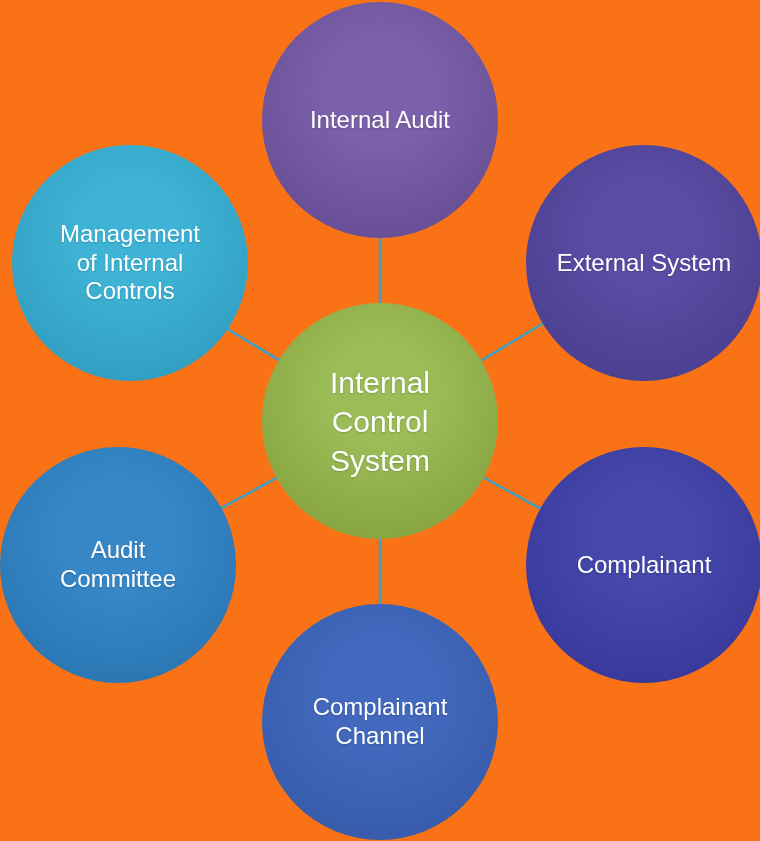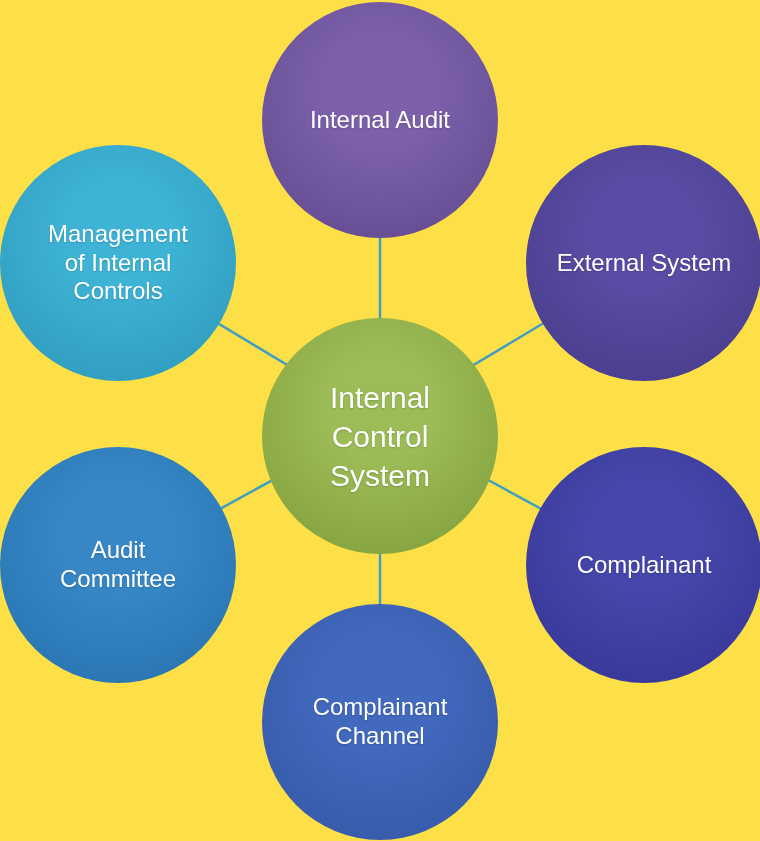--- a/index.html
+++ b/index.html
@@ -6,21 +6,21 @@
     margin: 0;
     padding: 0;
     background: #ffffff;
     font-family: "Liberation Sans", sans-serif;
   }
   .canvas {
     position: relative;
     width: 760px;
     height: 841px;
     overflow: hidden;
-    background: #fde047;
+    background: #f97316;
   }
   .connectors {
     position: absolute;
     left: 0;
     top: 0;
     width: 760px;
     height: 841px;
   }
   .node {
     position: absolute;
@@ -43,22 +43,22 @@
   .node.center-node .node-label {
     font-size: 30px;
     line-height: 1.3;
   }
   
   .pos-top          { left: 262px; top: 2px;   }
   .pos-top-right    { left: 526px; top: 145px; }
   .pos-bottom-right { left: 526px; top: 447px; }
   .pos-bottom       { left: 262px; top: 604px; }
   .pos-bottom-left  { left: 0px;   top: 447px; }
-  .pos-top-left     { left: 0px;   top: 145px; }
-  .pos-center       { left: 262px; top: 318px; }
+  .pos-top-left     { left: 12px;   top: 145px; }
+  .pos-center       { left: 262px; top: 303px; }
 </style>
 </head>
 <body>
 
 <div class="canvas">
 
   <svg class="connectors" viewBox="0 0 760 841" xmlns="http://www.w3.org/2000/svg">
     <line class="connector" x1="380" y1="421" x2="380" y2="120" stroke-width="2.5" stroke="#3E9FC3"></line>
     <line class="connector" x1="380" y1="421" x2="644" y2="263" stroke-width="2.5" stroke="#3E9FC3"></line>
     <line class="connector" x1="380" y1="421" x2="644" y2="565" stroke-width="2.5" stroke="#3E9FC3"></line>

